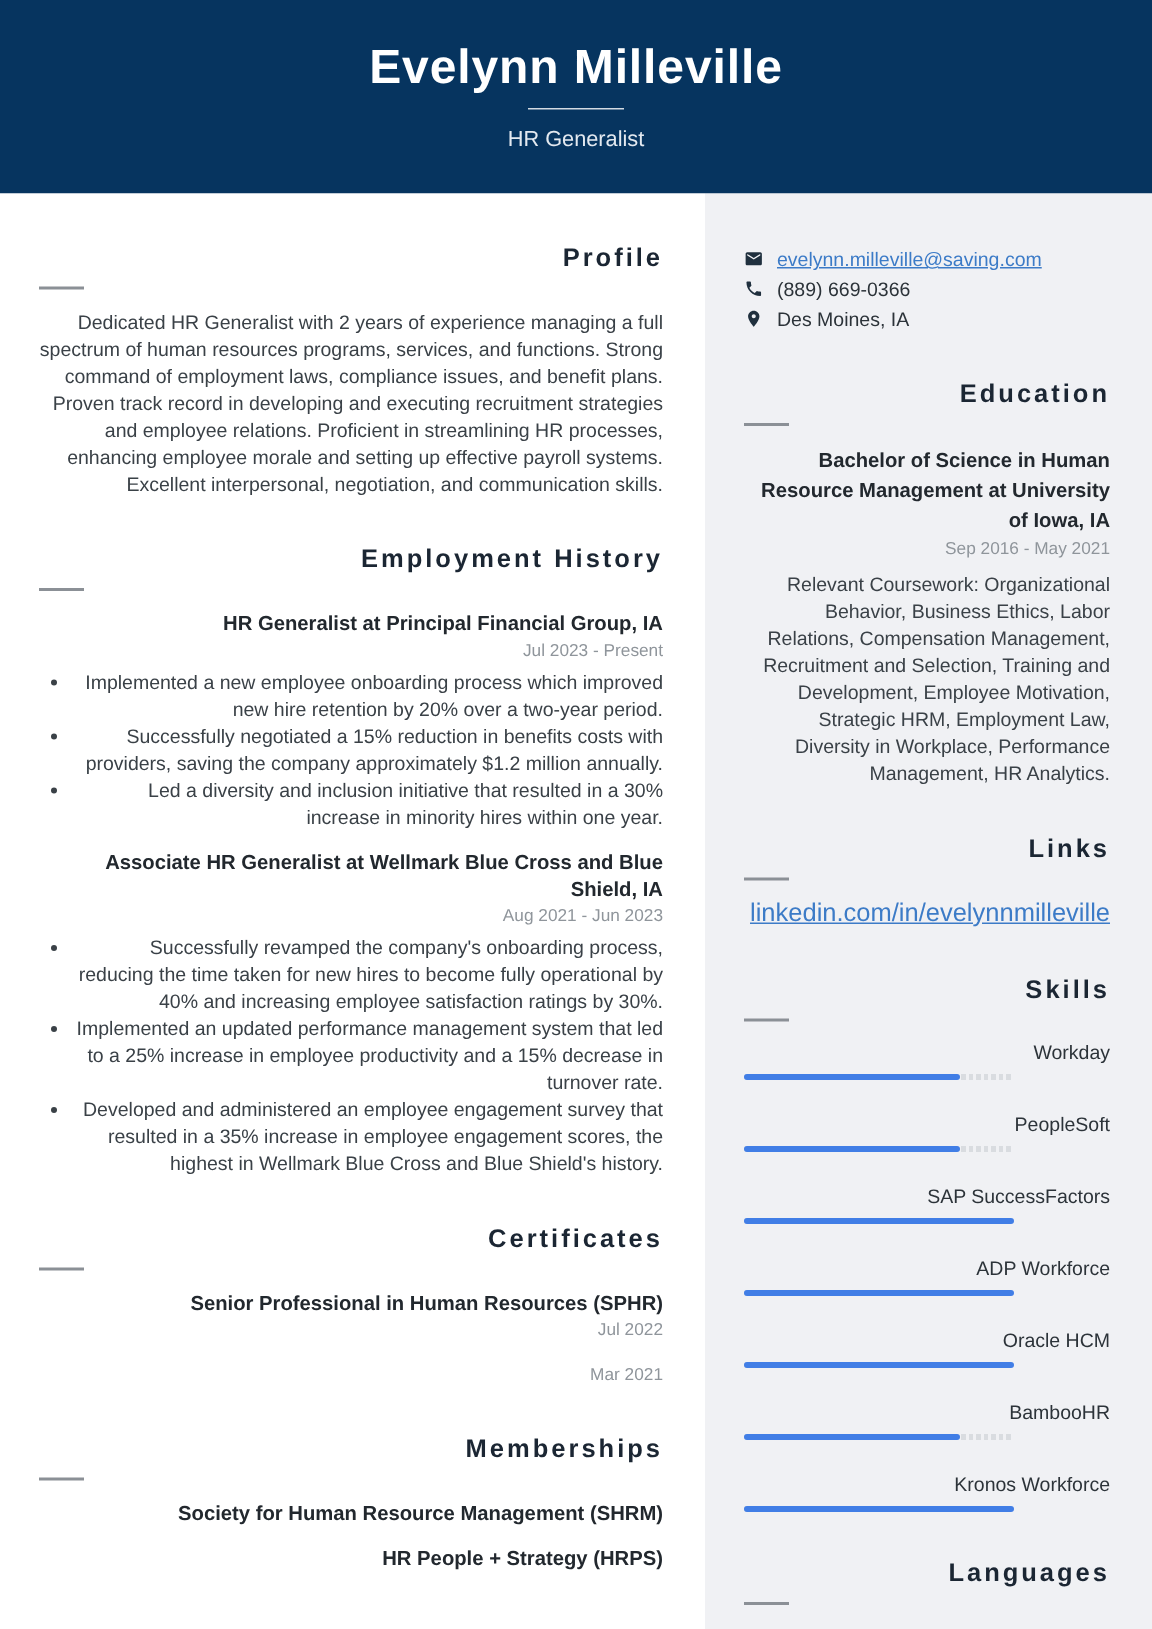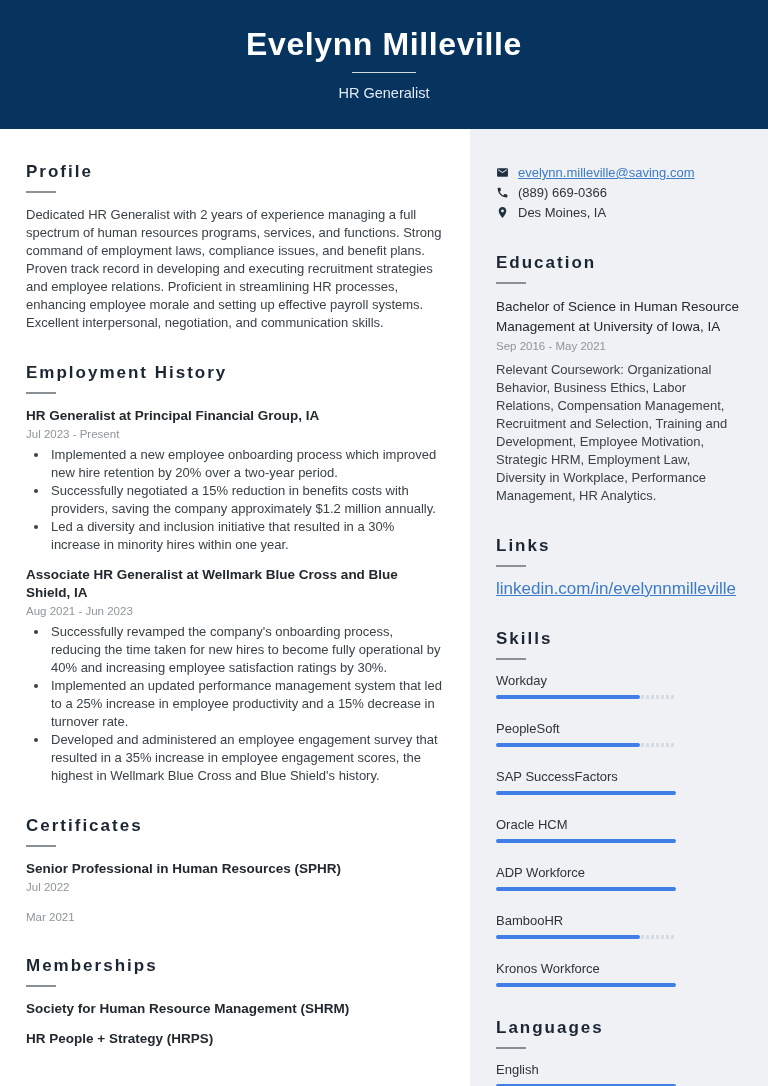--- a/index.html
+++ b/index.html
@@ -1,18 +1,18 @@
 <!DOCTYPE html>
 <html style="--header-bg: #06345f; --sidebar-bg: #f0f1f4; --accent-link: #3c7bc7; --bar-fill: #417ee6; --bar-track: #d9dce0;"><head>
 <meta charset="utf-8">
 <style>
   * { margin:0; padding:0; box-sizing:border-box; }
   html,body { background:#ffffff; }
   body { font-family:"Liberation Sans", sans-serif; width:768px; }
-  .page { width:768px; height:1086px; display:flex; flex-direction:column; overflow:hidden; background:#fff; }
+  .page { width:768px; height:1086px; display:flex; flex-direction:column; overflow:hidden; background:#fff;text-align:right; }
 
   
   .header {
     height:129px; flex:none;
     background:var(--header-bg,#06345f);
     color:#fff;
     display:flex; flex-direction:column; align-items:center; justify-content:center;
   }
   .header h1 { font-size:32px; font-weight:700; letter-spacing:.6px; line-height:1; }
   .header-divider { width:64px; height:1px; background:rgba(255,255,255,.82); margin:12px 0 13px; }
@@ -42,21 +42,21 @@
   .membership { margin-bottom:12px; }
 
   
   .contact { margin-bottom:30px; }
   .contact-row { display:flex; align-items:center; gap:9px; margin-bottom:1px; font-size:13px; line-height:19px; color:#2c3339; }
   .contact-row .cicon { width:13px; height:13px; flex:none; display:block; }
   .contact-row .cicon svg { width:13px; height:13px; display:block; fill:#20303e; }
   a.link { color:var(--accent-link,#3c7bc7); text-decoration:underline; cursor:pointer; }
 
   
-  .edu-degree { font-size:13.5px; font-weight:400; line-height:20px; color:#22282e; }
+  .edu-degree { font-size:13.5px; font-weight:700; line-height:20px; color:#22282e; }
   .edu-desc { margin-top:7px; }
 
   
   .meter-item { margin-bottom:22px; }
   .lang-item { margin-bottom:14px; }
   .meter-label { font-size:13px; line-height:16px; color:#2c3339; margin-bottom:6px; }
   .meter-track {
     width:180px; height:4px; border-radius:2px;
     background-image:repeating-linear-gradient(90deg, var(--bar-track,#d9dce0) 0 3px, transparent 3px 5px);
   }
@@ -198,27 +198,27 @@
                 <div class="meter-fill" style="width:80%"></div>
               </div>
             </div>
             <div class="meter-item ">
               <div class="meter-label">SAP SuccessFactors</div>
               <div class="meter-track">
                 <div class="meter-fill" style="width:100%"></div>
               </div>
             </div>
             <div class="meter-item ">
+              <div class="meter-label">ADP Workforce</div>
+              <div class="meter-track">
+                <div class="meter-fill" style="width:100%"></div>
+              </div>
+            </div>
+            <div class="meter-item ">
               <div class="meter-label">Oracle HCM</div>
-              <div class="meter-track">
-                <div class="meter-fill" style="width:100%"></div>
-              </div>
-            </div>
-            <div class="meter-item ">
-              <div class="meter-label">ADP Workforce</div>
               <div class="meter-track">
                 <div class="meter-fill" style="width:100%"></div>
               </div>
             </div>
             <div class="meter-item ">
               <div class="meter-label">BambooHR</div>
               <div class="meter-track">
                 <div class="meter-fill" style="width:80%"></div>
               </div>
             </div>

